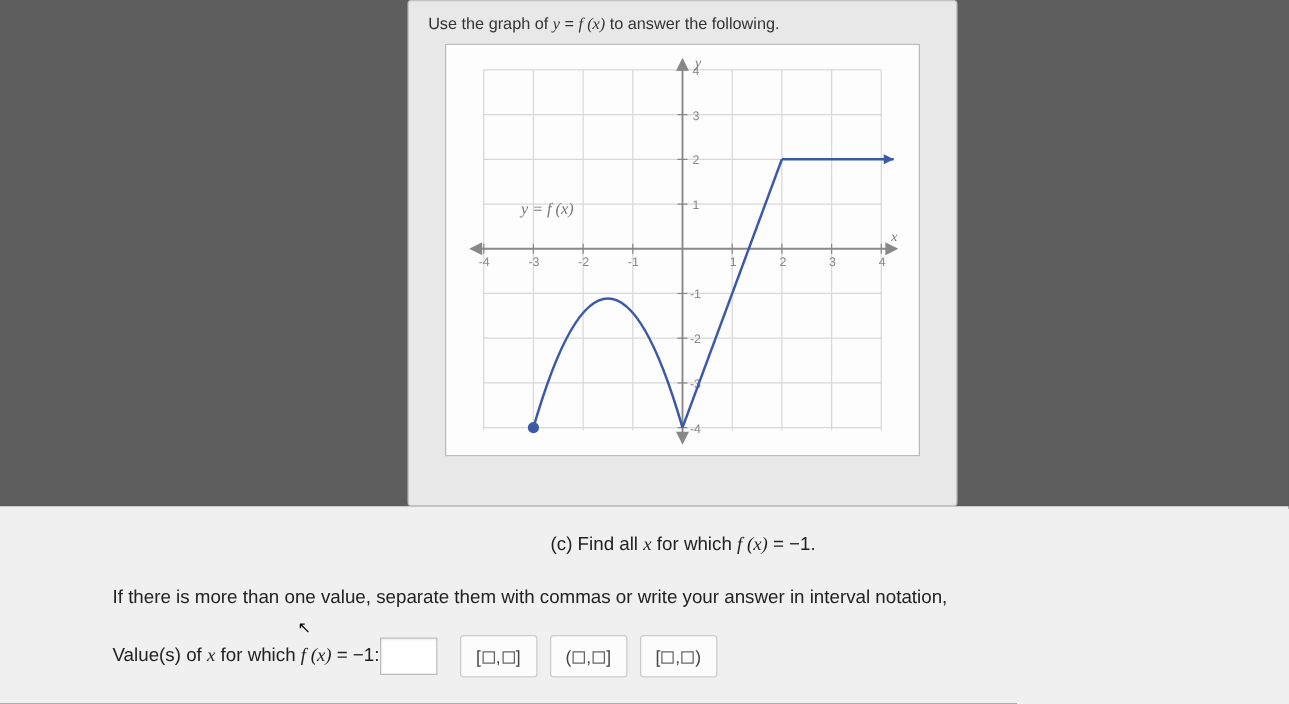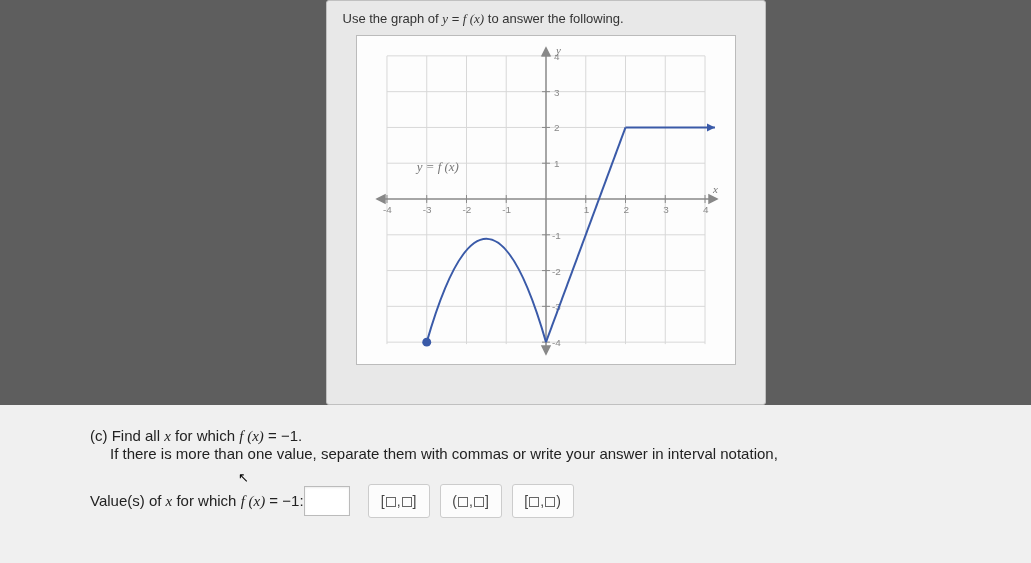--- a/index.html
+++ b/index.html
@@ -44,27 +44,27 @@
 
   .lower {
     width: 100%;
     background: #f0f0f0;
     padding: 22px 28px 0 90px;
     height: 158px;
   }
   .part-line {
     font-size: 15px;
     color: #222;
-    margin-bottom: 0;
+    margin-bottom: 24px;
+    text-align: center;
   }
   .instr-line {
     font-size: 15px;
     color: #222;
     margin-bottom: 22px;
-    margin-left: 20px;
   }
   .answer-row {
     display: flex;
     align-items: center;
     font-size: 15px;
   }
   .answer-label { color:#222; }
   .cursor-icon {
     position: relative;
     top: -14px;

